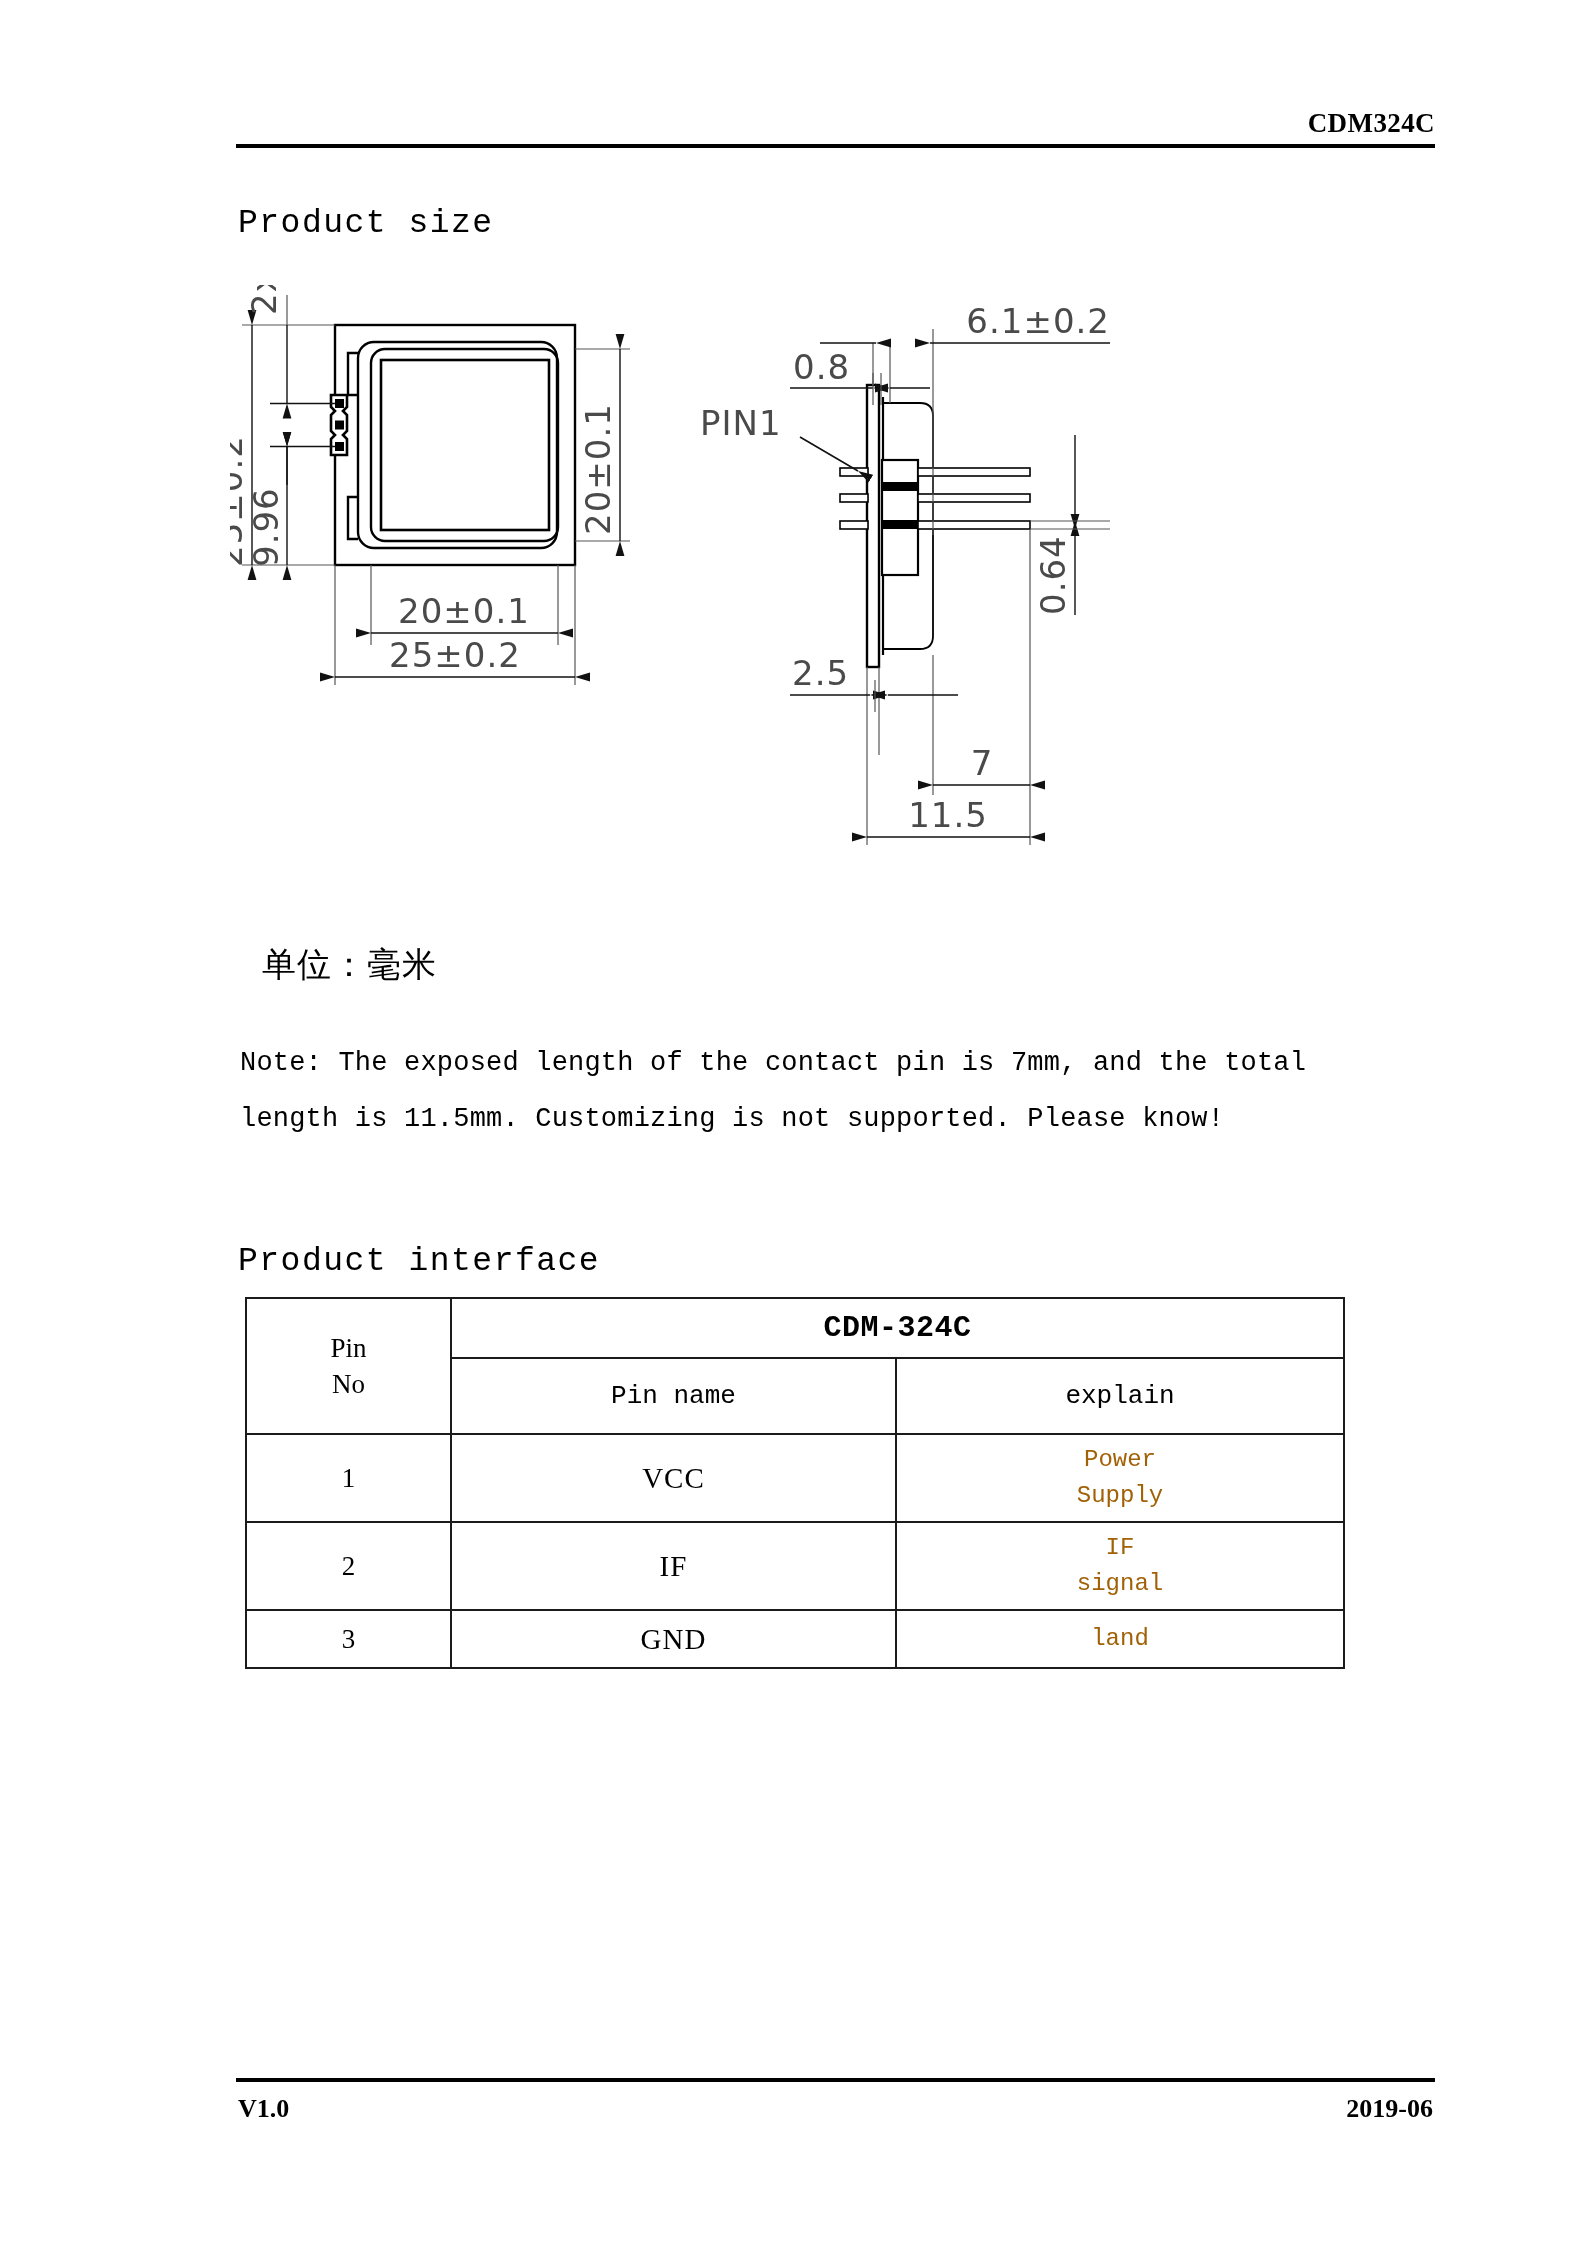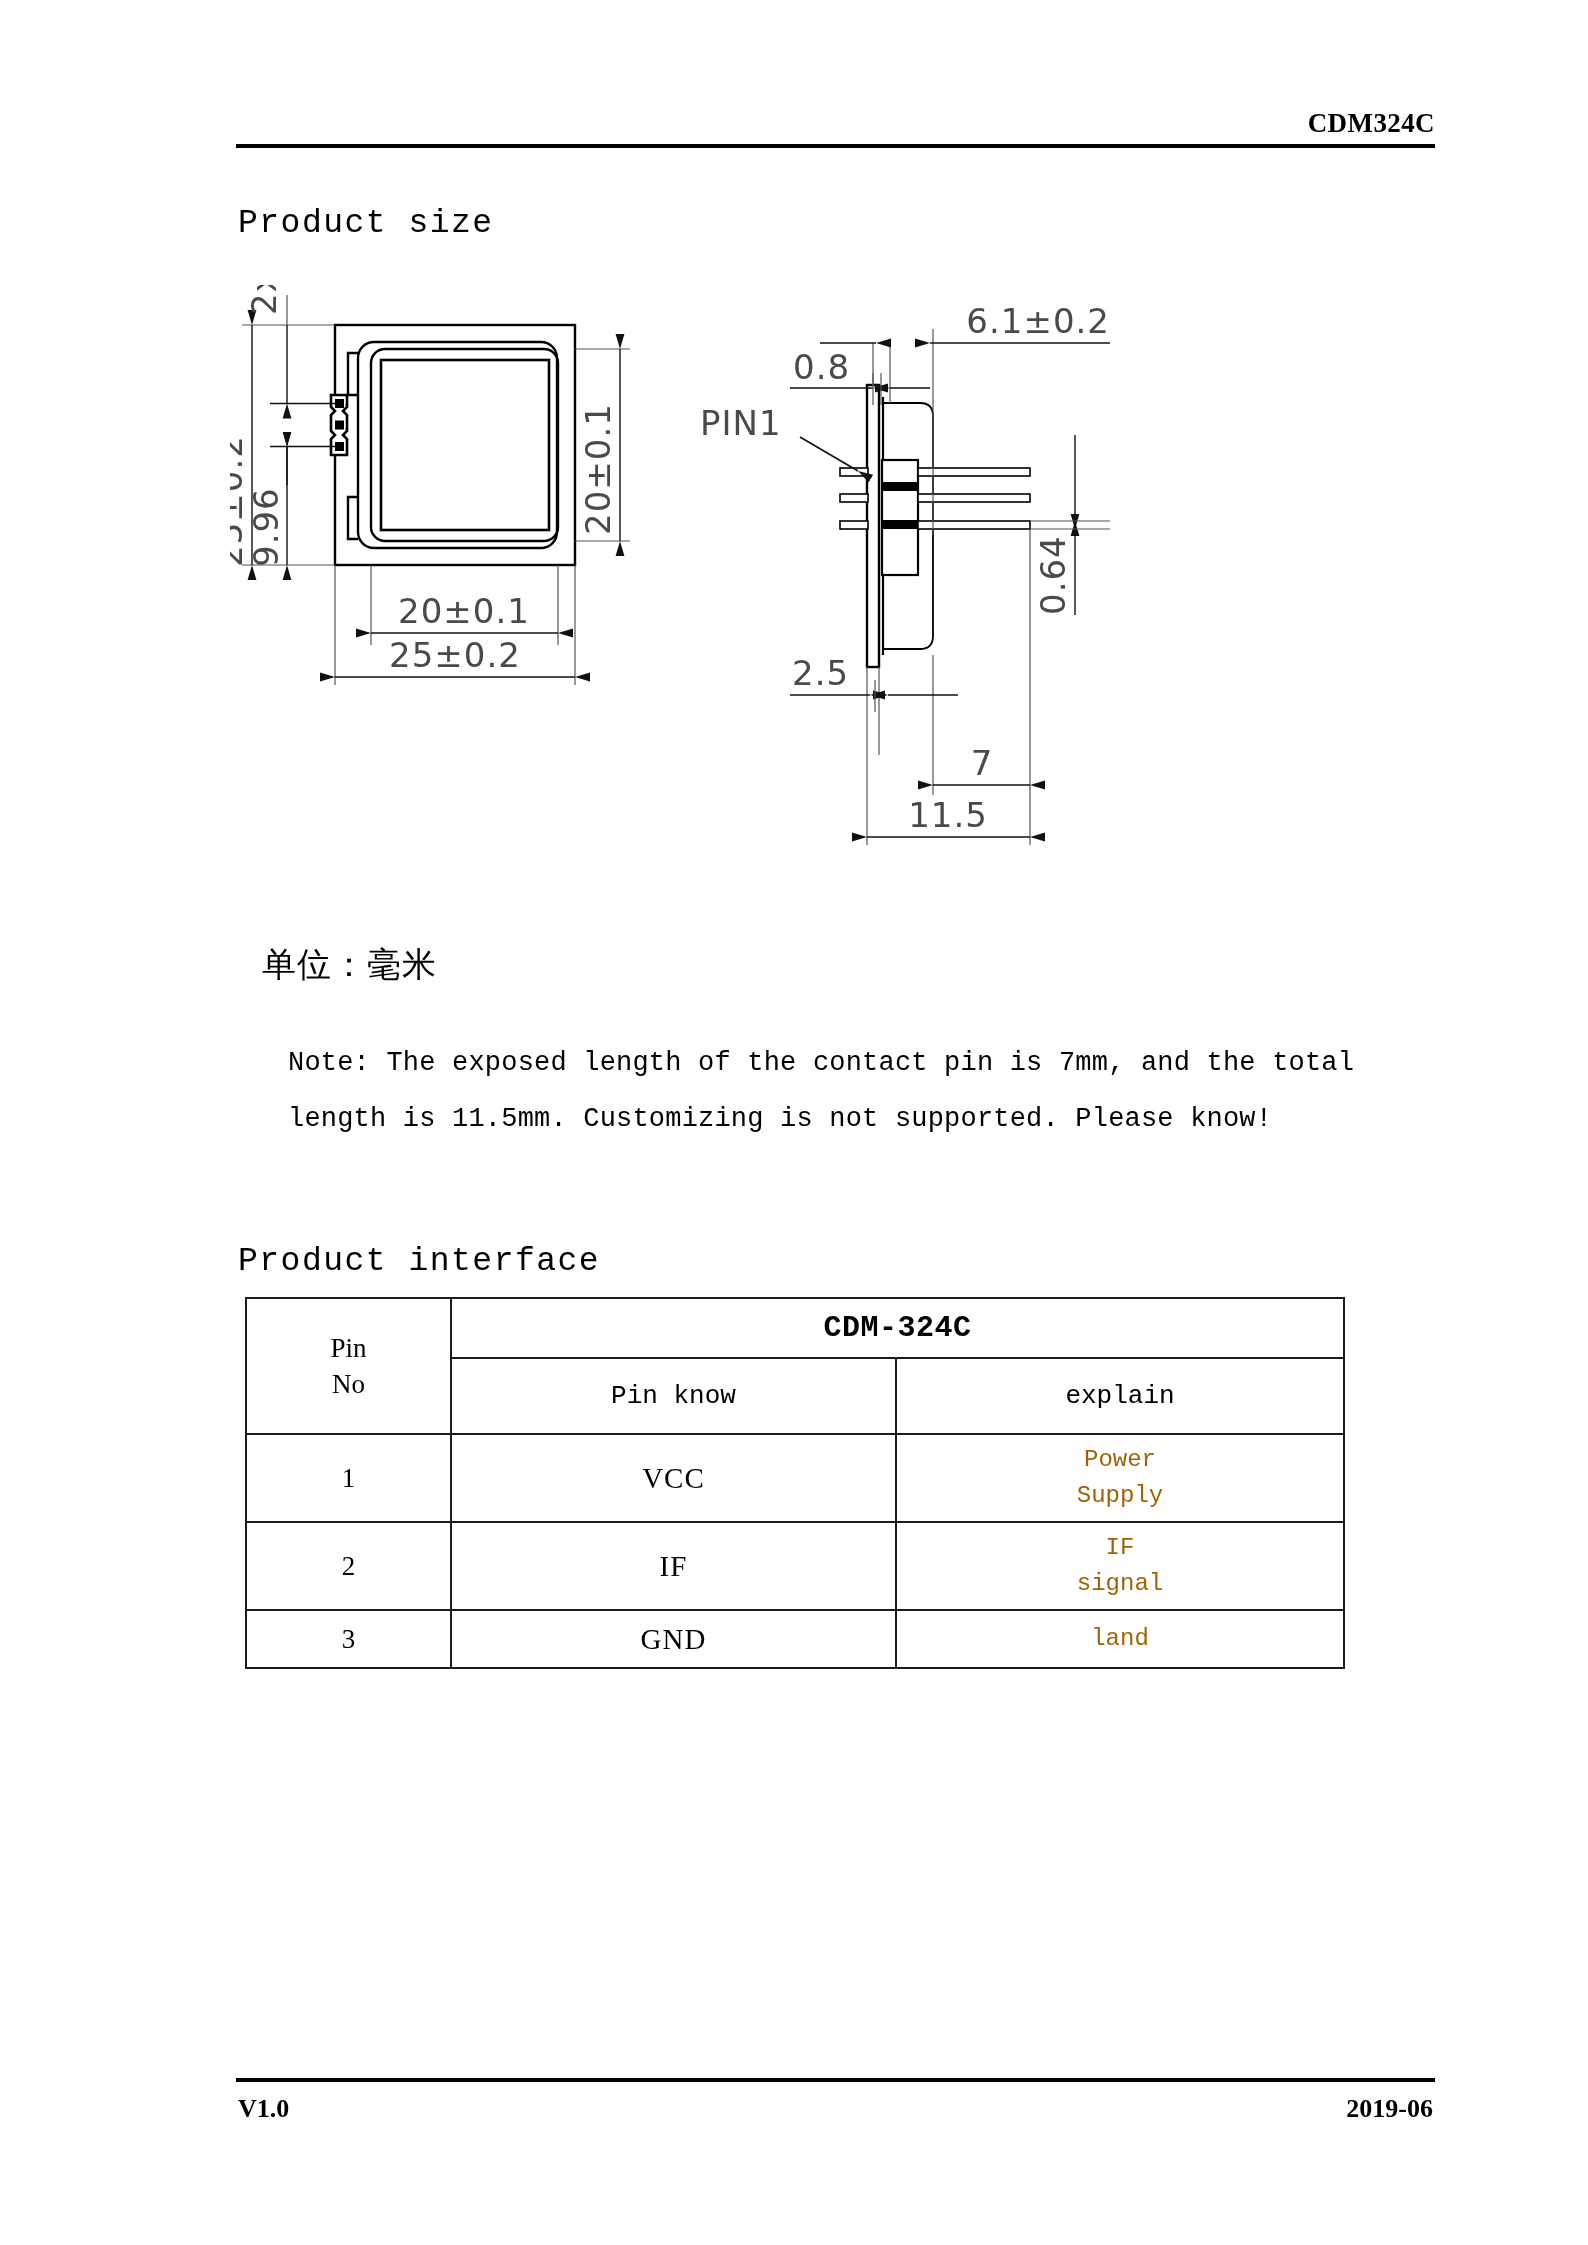--- a/index.html
+++ b/index.html
@@ -118,21 +118,21 @@
   .note-block {
     position: absolute;
     left: 240px;
     top: 1035px;
     width: 1180px;
     font-family: "Liberation Mono", monospace;
     font-size: 27px;
     line-height: 56px;
     letter-spacing: 0.2px;
   }
-  .note-block div { white-space: nowrap; margin-left: 48px; }
+  .note-block div { white-space: nowrap; }
 
   
   .iface-table {
     position: absolute;
     left: 245px;
     top: 1297px;
     width: 1098px;
     border-collapse: collapse;
     table-layout: fixed;
   }
@@ -355,21 +355,21 @@
     </colgroup>
     <tbody>
       <tr>
         <td class="cell-pinno-head" rowspan="2">
           <div>Pin</div>
           <div>No</div>
         </td>
         <td class="cell-model" colspan="2">CDM-324C</td>
       </tr>
       <tr>
-        <td class="cell-subhead">Pin know</td>
+        <td class="cell-subhead">Pin name</td>
         <td class="cell-subhead">explain</td>
       </tr>
 
       <tr>
         <td class="cell-num">1</td>
         <td class="cell-name">VCC</td>
         <td class="cell-expl">
           <div>Power</div>
           <div>Supply</div>
         </td>

